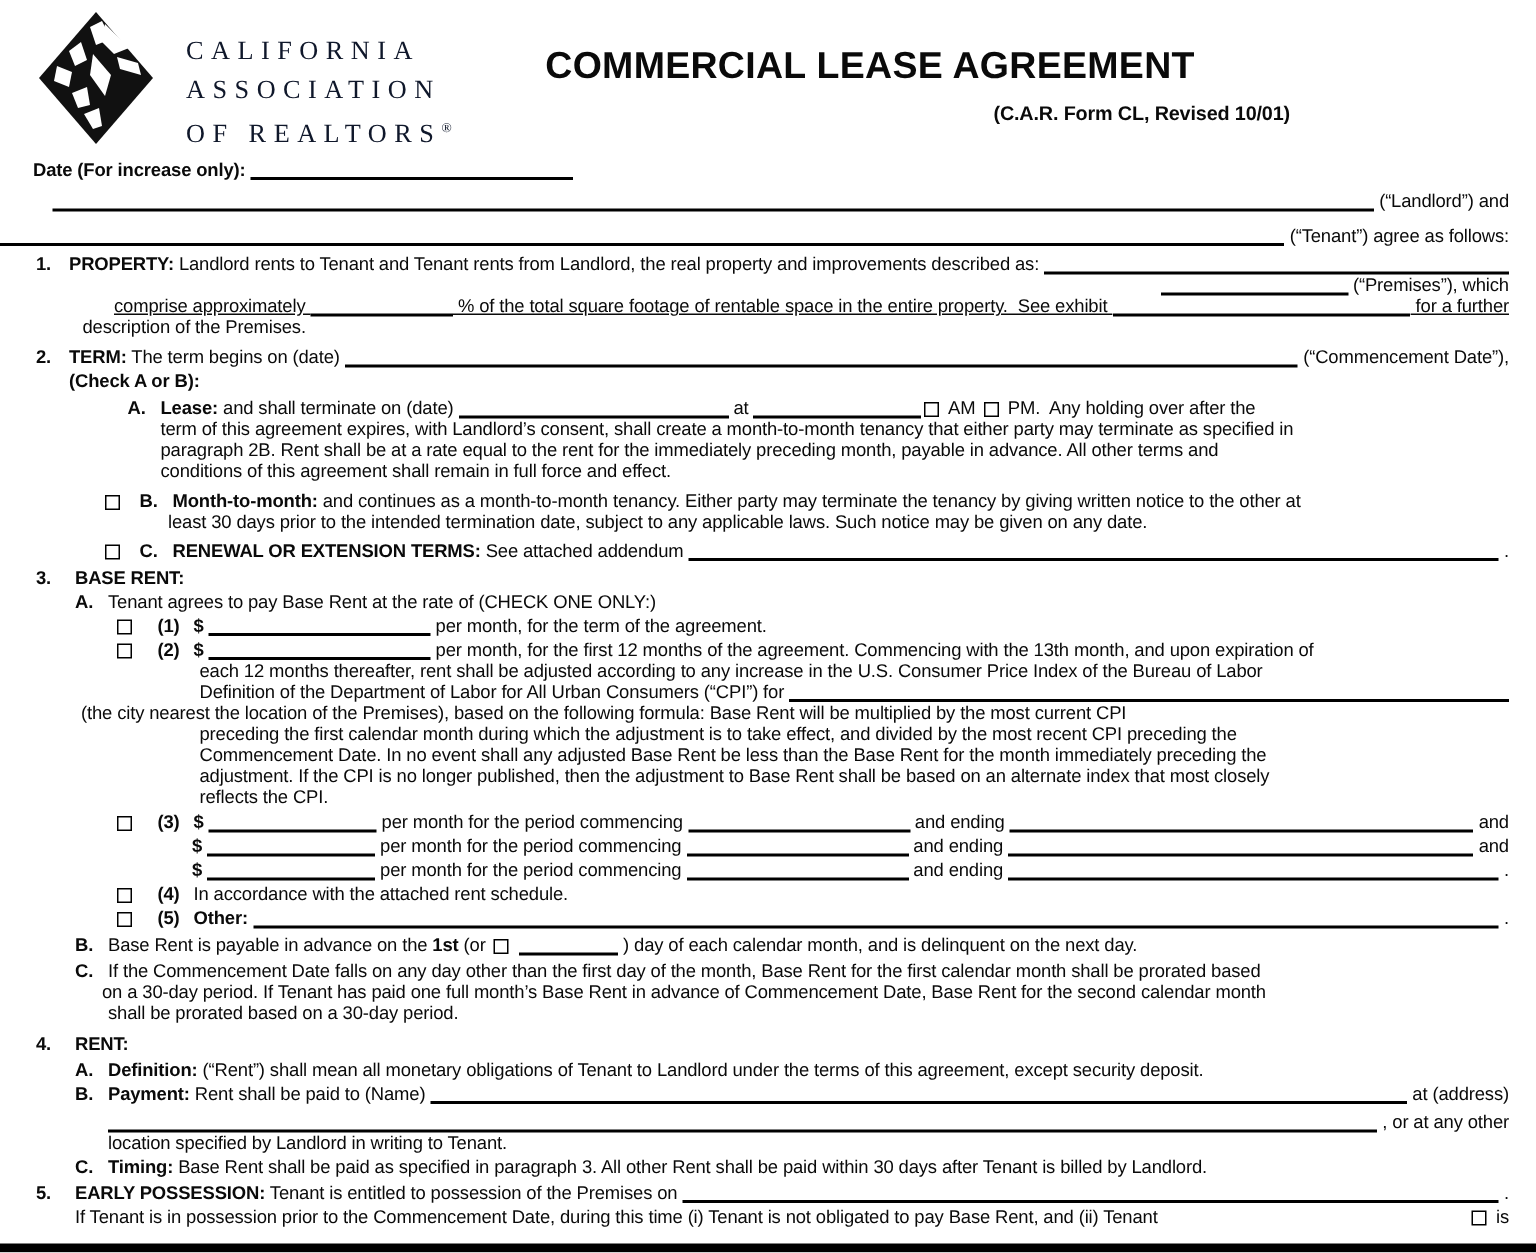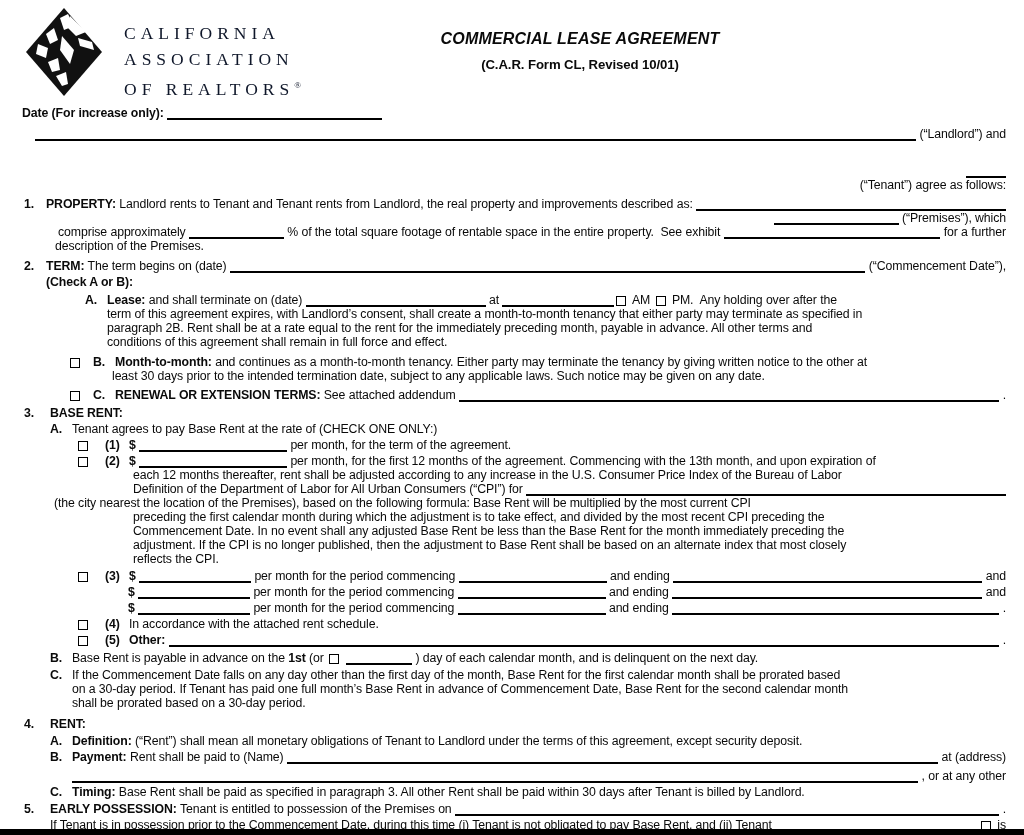--- a/index.html
+++ b/index.html
@@ -13,22 +13,22 @@
   .logo-mark { position:absolute; left:24px; top:6px; width:80px; height:92px; }
   .logo-text {
     position:absolute; left:106px; top:20px;
     font-family:"Liberation Serif", serif; font-weight:400;
     font-size:17.5px; letter-spacing:5px; line-height:26px; color:#0f172a;
     white-space:nowrap;
     margin-left:18px;
   }
   .logo-text sup { font-size:9px; letter-spacing:0; }
   .title-block { position:absolute; left:300px; top:30px; width:560px; text-align:center; }
-  .doc-title { font-weight:700; font-size:16px; letter-spacing:0.2px;font-style:italic; }
-  .doc-subtitle { font-weight:700; font-size:13.2px; margin-top:9px; }
+  .doc-title { font-weight:700; font-size:25px; letter-spacing:0.2px; }
+  .doc-subtitle { font-weight:700; font-size:13.2px; margin-top:9px;text-align:right; }
   
   .form-body { position:absolute; top:106px; left:0; right:0; }
   .ln {
     display:flex; align-items:flex-end;
     line-height:14px; min-height:14px;
     padding-right:18px; overflow:visible; white-space:pre;
   }
   .ln.right { justify-content:flex-end; }
   .txt { flex:0 0 auto; white-space:pre; }
   .txt.b { font-weight:700; }
@@ -72,24 +72,24 @@
   </div>
 
   <div class="title-block">
     <div class="doc-title">COMMERCIAL LEASE AGREEMENT</div>
     <div class="doc-subtitle">(C.A.R. Form CL, Revised 10/01)</div>
   </div>
 
   <div class="form-body" id="form-body">
       <div class="ln" style="padding-left: 22px;"><span class="txt b">Date (For increase only): </span><span class="blank" style="width: 215px;"></span></div>
       <div class="ln" style="padding-left: 35px; margin-top: 7px;"><span class="blank flex"></span><span class="txt"> (“Landlord”) and</span></div>
-      <div class="ln" style="margin-top: 23px; flex-direction: column;"><span class="blank flex"></span><span class="txt"> (“Tenant”) agree as follows:</span></div>
+      <div class="ln" style="margin-top: 9px;"><span class="blank flex"></span><span class="txt"> (“Tenant”) agree as follows:</span></div>
       <div class="ln" style="padding-left: 24px; margin-top: 5px;"><span class="txt b" style="width: 22px; flex: 0 0 22px;">1.</span><span class="txt b">PROPERTY:</span><span class="txt"> Landlord rents to Tenant and Tenant rents from Landlord, the real property and improvements described as: </span><span class="blank flex"></span></div>
       <div class="ln right" style=""><span class="blank" style="width: 125px;"></span><span class="txt"> (“Premises”), which</span></div>
-      <div class="ln" style="padding-left: 58px;"><span class="txt">comprise approximately </span><span class="blank" style="width: 95px;"></span><span class="txt"> % of the total square footage of rentable space in the entire property.  See exhibit </span><span class="blank flex"></span><span class="txt"> for a further</span></div>
+      <div class="ln" style="padding-left: 76px; text-decoration: underline;"><span class="txt">comprise approximately </span><span class="blank" style="width: 95px;"></span><span class="txt"> % of the total square footage of rentable space in the entire property.  See exhibit </span><span class="blank flex"></span><span class="txt"> for a further</span></div>
       <div class="ln" style="padding-left: 55px;"><span class="txt">description of the Premises.</span></div>
       <div class="ln" style="padding-left: 24px; margin-top: 6px;"><span class="txt b" style="width: 22px; flex: 0 0 22px;">2.</span><span class="txt b">TERM:</span><span class="txt"> The term begins on (date) </span><span class="blank flex"></span><span class="txt"> (“Commencement Date”),</span></div>
       <div class="ln" style="padding-left: 46px; margin-top: 2px;"><span class="txt b">(Check A or B):</span></div>
       <div class="ln" style="padding-left: 85px; margin-top: 4px;"><span class="txt b" style="width: 22px; flex: 0 0 22px;">A.</span><span class="txt b">Lease:</span><span class="txt"> and shall terminate on (date) </span><span class="blank" style="width: 180px;"></span><span class="txt"> at </span><span class="blank" style="width: 112px;"></span><span class="cb"></span><span class="txt"> AM </span><span class="cb"></span><span class="txt"> PM.  Any holding over after the</span></div>
       <div class="ln" style="padding-left: 107px;"><span class="txt">term of this agreement expires, with Landlord’s consent, shall create a month-to-month tenancy that either party may terminate as specified in</span></div>
       <div class="ln" style="padding-left: 107px;"><span class="txt">paragraph 2B. Rent shall be at a rate equal to the rent for the immediately preceding month, payable in advance. All other terms and</span></div>
       <div class="ln" style="padding-left: 107px;"><span class="txt">conditions of this agreement shall remain in full force and effect.</span></div>
       <div class="ln" style="padding-left: 68px; margin-top: 6px;"><span class="cb"></span><span class="sp" style="width: 10px;"></span><span class="txt b" style="width: 22px; flex: 0 0 22px;">B.</span><span class="txt b">Month-to-month:</span><span class="txt"> and continues as a month-to-month tenancy. Either party may terminate the tenancy by giving written notice to the other at</span></div>
       <div class="ln" style="padding-left: 112px;"><span class="txt">least 30 days prior to the intended termination date, subject to any applicable laws. Such notice may be given on any date.</span></div>
       <div class="ln" style="padding-left: 68px; margin-top: 5px;"><span class="cb"></span><span class="sp" style="width: 10px;"></span><span class="txt b" style="width: 22px; flex: 0 0 22px;">C.</span><span class="txt b">RENEWAL OR EXTENSION TERMS:</span><span class="txt"> See attached addendum </span><span class="blank flex"></span><span class="txt"> .</span></div>
@@ -104,25 +104,26 @@
       <div class="ln" style="padding-left: 133px;"><span class="txt">Commencement Date. In no event shall any adjusted Base Rent be less than the Base Rent for the month immediately preceding the</span></div>
       <div class="ln" style="padding-left: 133px;"><span class="txt">adjustment. If the CPI is no longer published, then the adjustment to Base Rent shall be based on an alternate index that most closely</span></div>
       <div class="ln" style="padding-left: 133px;"><span class="txt">reflects the CPI.</span></div>
       <div class="ln" style="padding-left: 76px; margin-top: 3px;"><span class="cb"></span><span class="sp" style="width: 14px;"></span><span class="txt b" style="width: 24px; flex: 0 0 24px;">(3)</span><span class="txt b">$ </span><span class="blank" style="width: 112px;"></span><span class="txt"> per month for the period commencing </span><span class="blank" style="width: 148px;"></span><span class="txt"> and ending </span><span class="blank flex"></span><span class="txt"> and</span></div>
       <div class="ln" style="padding-left: 128px; margin-top: 2px;"><span class="txt b">$ </span><span class="blank" style="width: 112px;"></span><span class="txt"> per month for the period commencing </span><span class="blank" style="width: 148px;"></span><span class="txt"> and ending </span><span class="blank flex"></span><span class="txt"> and</span></div>
       <div class="ln" style="padding-left: 128px; margin-top: 2px;"><span class="txt b">$ </span><span class="blank" style="width: 112px;"></span><span class="txt"> per month for the period commencing </span><span class="blank" style="width: 148px;"></span><span class="txt"> and ending </span><span class="blank flex"></span><span class="txt"> .</span></div>
       <div class="ln" style="padding-left: 76px; margin-top: 2px;"><span class="cb"></span><span class="sp" style="width: 14px;"></span><span class="txt b" style="width: 24px; flex: 0 0 24px;">(4)</span><span class="txt">In accordance with the attached rent schedule.</span></div>
       <div class="ln" style="padding-left: 76px; margin-top: 2px;"><span class="cb"></span><span class="sp" style="width: 14px;"></span><span class="txt b" style="width: 24px; flex: 0 0 24px;">(5)</span><span class="txt b">Other: </span><span class="blank flex"></span><span class="txt"> .</span></div>
       <div class="ln" style="padding-left: 50px; margin-top: 4px;"><span class="txt b" style="width: 22px; flex: 0 0 22px;">B.</span><span class="txt">Base Rent is payable in advance on the </span><span class="txt b">1st</span><span class="txt"> (or </span><span class="cb"></span><span class="sp" style="width: 4px;"></span><span class="blank" style="width: 66px;"></span><span class="txt"> ) day of each calendar month, and is delinquent on the next day.</span></div>
       <div class="ln" style="padding-left: 50px; margin-top: 3px;"><span class="txt b" style="width: 22px; flex: 0 0 22px;">C.</span><span class="txt">If the Commencement Date falls on any day other than the first day of the month, Base Rent for the first calendar month shall be prorated based</span></div>
-      <div class="ln" style="padding-left: 32px; margin-left: 40px;"><span class="txt">on a 30-day period. If Tenant has paid one full month’s Base Rent in advance of Commencement Date, Base Rent for the second calendar month</span></div>
+      <div class="ln" style="padding-left: 68px;"><span class="txt">on a 30-day period. If Tenant has paid one full month’s Base Rent in advance of Commencement Date, Base Rent for the second calendar month</span></div>
       <div class="ln" style="padding-left: 72px;"><span class="txt">shall be prorated based on a 30-day period.</span></div>
       <div class="ln" style="padding-left: 24px; margin-top: 7px;"><span class="txt b" style="width: 26px; flex: 0 0 26px;">4.</span><span class="txt b">RENT:</span></div>
       <div class="ln" style="padding-left: 50px; margin-top: 3px;"><span class="txt b" style="width: 22px; flex: 0 0 22px;">A.</span><span class="txt b">Definition:</span><span class="txt"> (“Rent”) shall mean all monetary obligations of Tenant to Landlord under the terms of this agreement, except security deposit.</span></div>
       <div class="ln" style="padding-left: 50px; margin-top: 2px;"><span class="txt b" style="width: 22px; flex: 0 0 22px;">B.</span><span class="txt b">Payment:</span><span class="txt"> Rent shall be paid to (Name) </span><span class="blank flex"></span><span class="txt"> at (address)</span></div>
       <div class="ln" style="padding-left: 72px; margin-top: 5px;"><span class="blank flex"></span><span class="txt"> , or at any other</span></div>
+      <div class="ln" style="padding-left: 72px;"><span class="txt">location specified by Landlord in writing to Tenant.</span></div>
       <div class="ln" style="padding-left: 50px; margin-top: 2px;"><span class="txt b" style="width: 22px; flex: 0 0 22px;">C.</span><span class="txt b">Timing:</span><span class="txt"> Base Rent shall be paid as specified in paragraph 3. All other Rent shall be paid within 30 days after Tenant is billed by Landlord.</span></div>
       <div class="ln" style="padding-left: 24px; margin-top: 3px;"><span class="txt b" style="width: 26px; flex: 0 0 26px;">5.</span><span class="txt b">EARLY POSSESSION:</span><span class="txt"> Tenant is entitled to possession of the Premises on </span><span class="blank flex"></span><span class="txt"> .</span></div>
       <div class="ln" style="padding-left: 50px; margin-top: 2px;"><span class="txt">If Tenant is in possession prior to the Commencement Date, during this time (i) Tenant is not obligated to pay Base Rent, and (ii) Tenant</span><span class="sp flex"></span><span class="cb"></span><span class="txt"> is</span></div>
     </div>
 
   <div class="cutoff-bar"></div>
 </div>
 
 </body></html>

